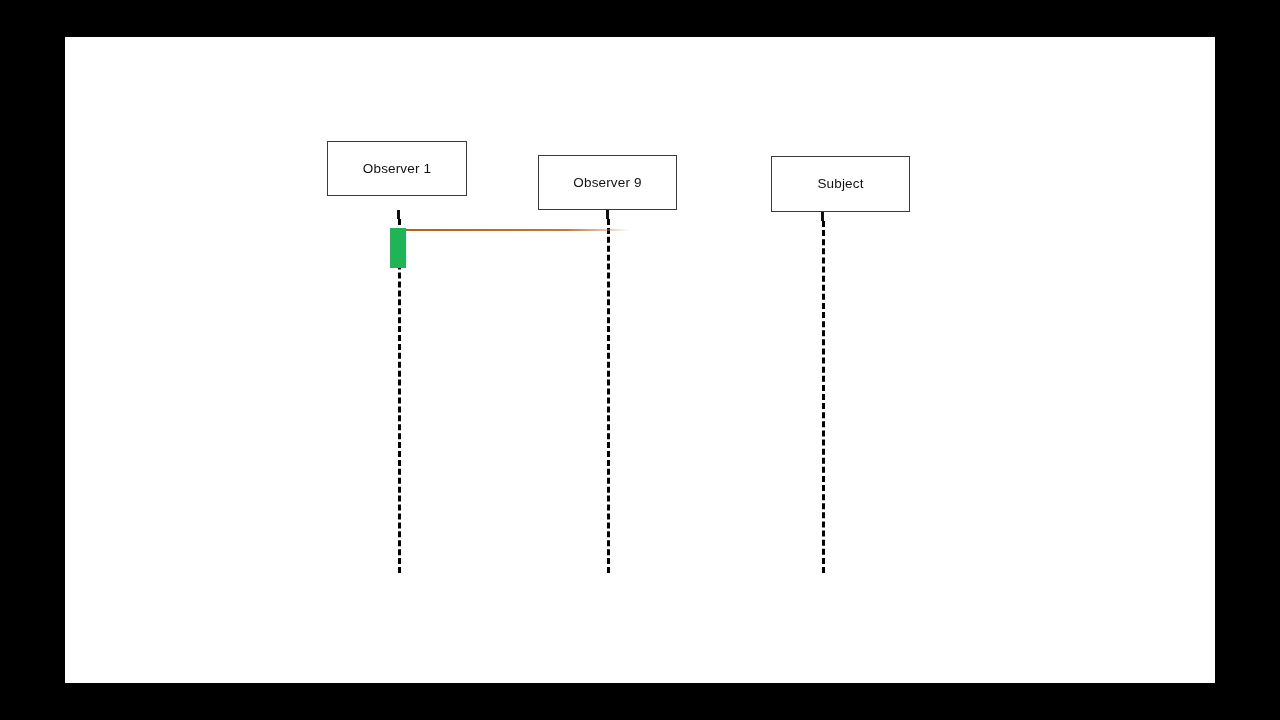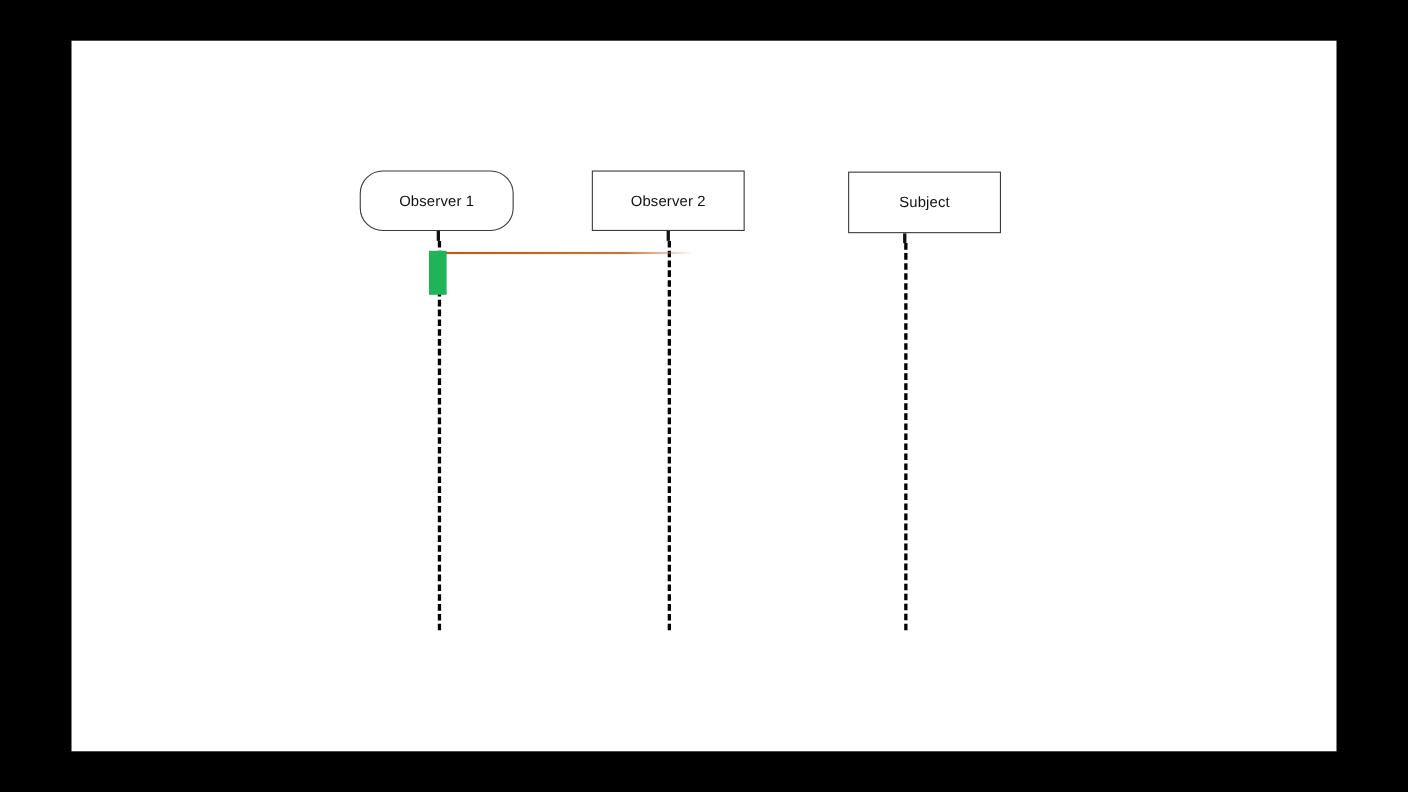--- a/index.html
+++ b/index.html
@@ -101,26 +101,26 @@
 
       <div class="lifeline-stub" style="left:331.5px; top:173px; height:9px;"></div>
       <div class="lifeline" style="left:333px; top:182px; height:354px;"></div>
 
       <div class="lifeline-stub" style="left:540.5px; top:173px; height:9px;"></div>
       <div class="lifeline" style="left:542px; top:182px; height:354px;"></div>
 
       <div class="lifeline-stub" style="left:755.5px; top:175px; height:9px;"></div>
       <div class="lifeline" style="left:757px; top:184px; height:352px;"></div>
 
-      <div class="participant" style="left:262px; top:118px; width:140px; height:55px;border-radius:21px;">
+      <div class="participant" style="left:262px; top:104px; width:140px; height:55px;">
         <span class="participant-label">Observer 1</span>
       </div>
 
       <div class="participant" style="left:473px; top:118px; width:139px; height:55px;">
-        <span class="participant-label">Observer 2</span>
+        <span class="participant-label">Observer 9</span>
       </div>
 
       <div class="participant" style="left:706px; top:119px; width:139px; height:56px;">
         <span class="participant-label">Subject</span>
       </div>
 
       <div class="message-line" style="left:335px; top:192px; width:230px;"></div>
 
       <div class="activation" style="left:325px; top:191px; width:16px; height:40px;"></div>
 

